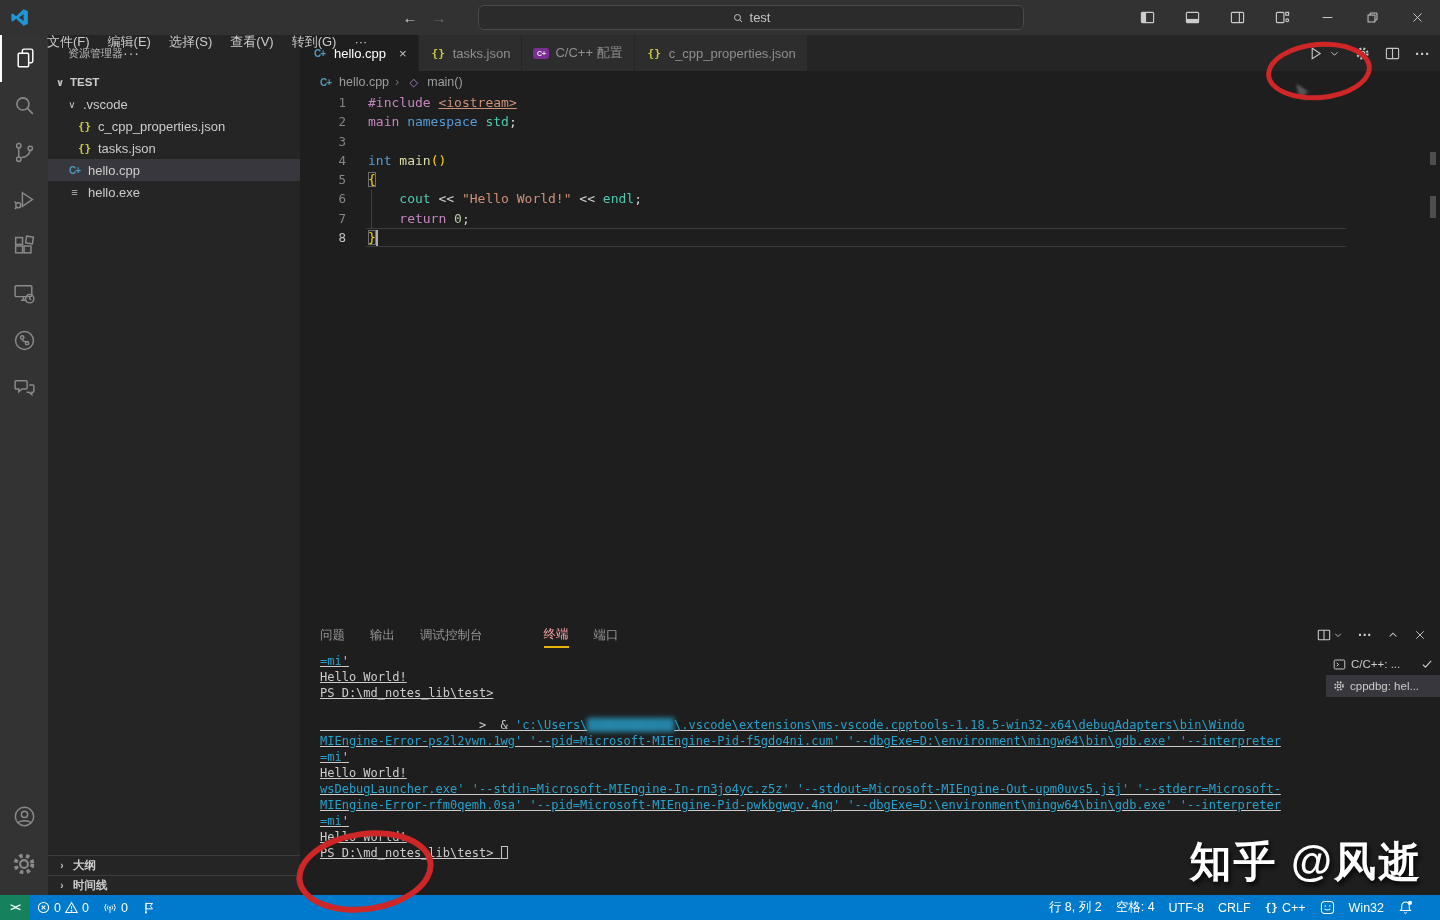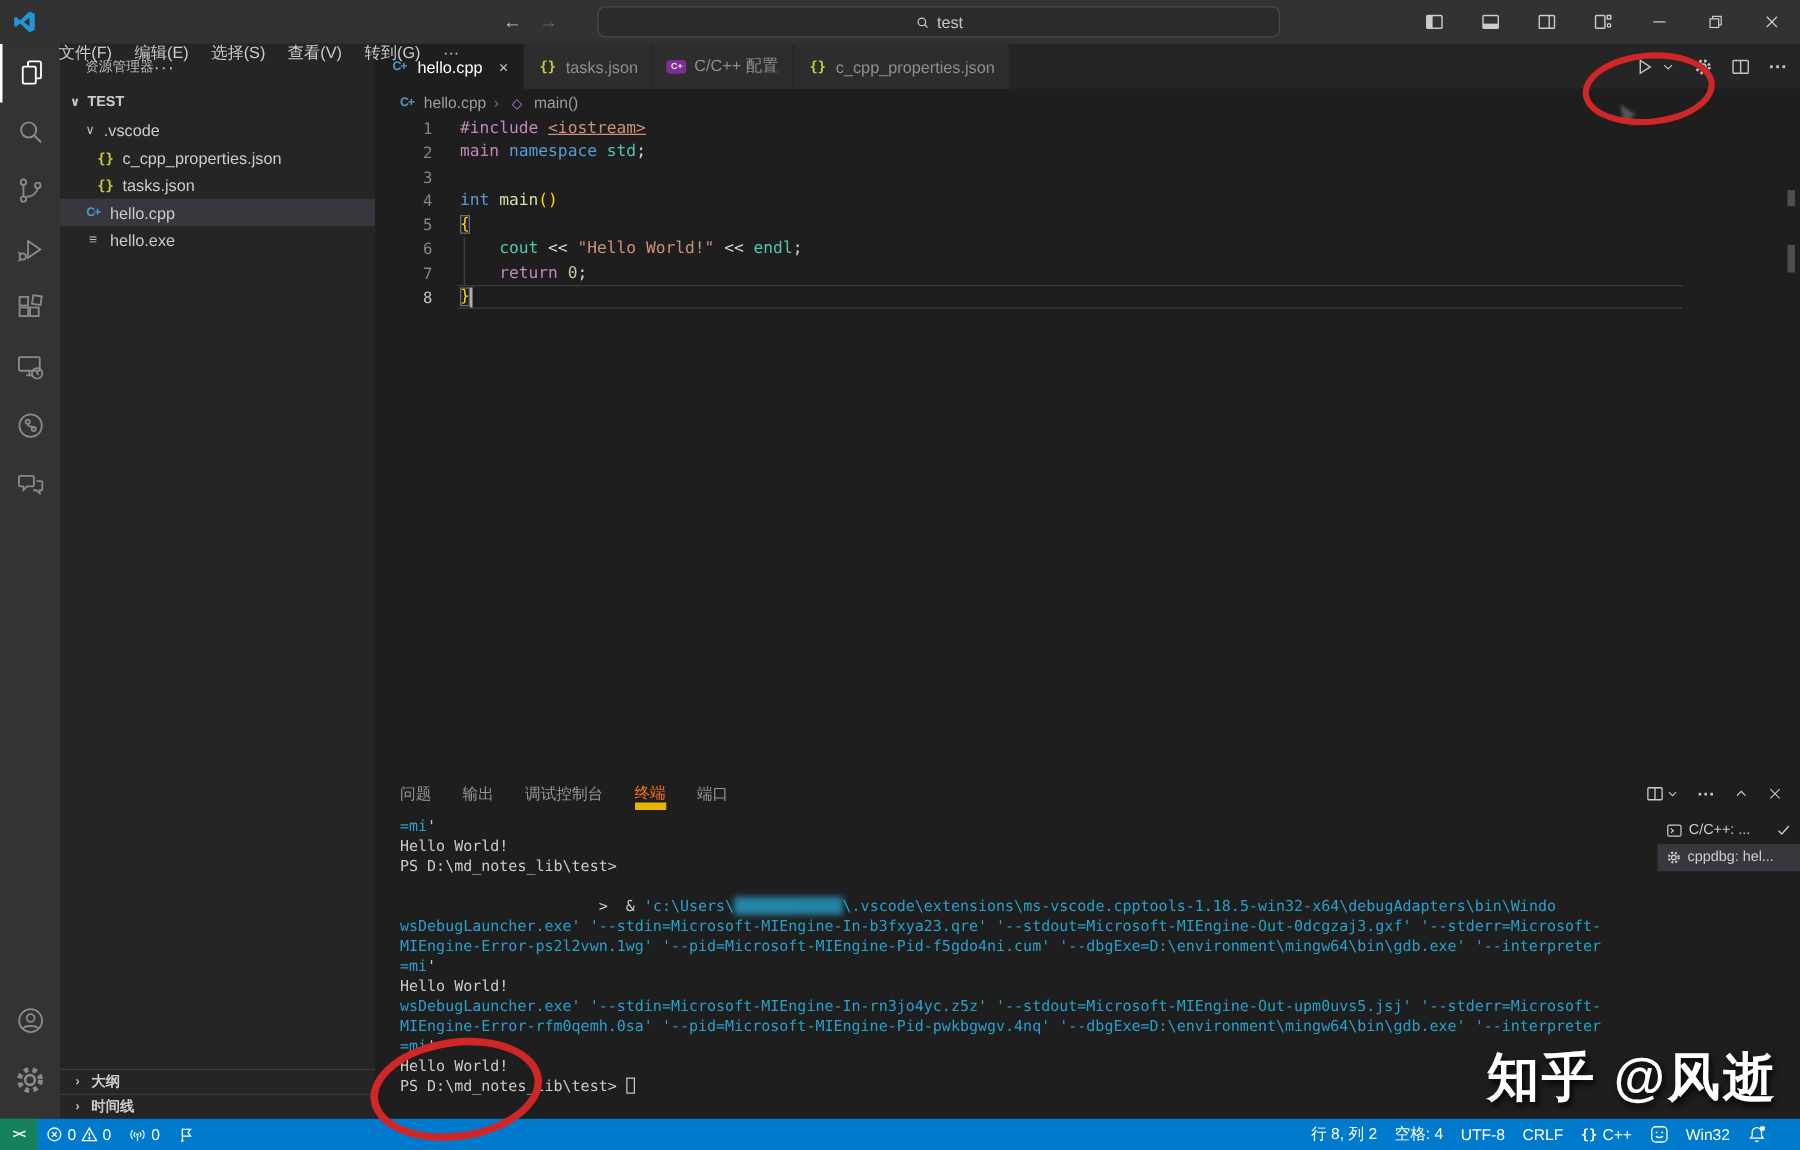--- a/index.html
+++ b/index.html
@@ -73,26 +73,26 @@
           border-top:1px solid #3c3c3c; border-bottom:1px solid #3c3c3c; pointer-events:none; }
   .boxed { outline:1px solid #6f6f6f; outline-offset:-1px; }
   .indent-guide { position:absolute; left:71px; top:96.5px; width:1px; height:38.6px; background:#404040; }
   .caret { position:absolute; left:76px; top:137px; width:1.5px; height:16px; background:#aeafad; }
   .ruler-mark { position:absolute; right:4px; width:6px; background:#575757; opacity:.85; }
 
   
   .panel { position:absolute; left:0; top:585px; width:1140px; height:275px; background:#1e1e1e; }
   .panel-tabs { height:30px; display:flex; align-items:center; padding-left:20px; position:relative; }
   .ptab { margin-right:25px; font-size:12.5px; color:#969696; height:30px; line-height:30px; cursor:default; }
-  .ptab.active { color:#f97316; border-bottom:6px solid #eab308; height:28px; line-height:29px; }
+  .ptab.active { color:#fca5a5; border-bottom:2px solid #eab308; height:28px; line-height:29px;margin-left:36px; }
   .panel-actions { position:absolute; right:14px; top:0; height:30px; display:flex; gap:15px;
                    align-items:center; color:#cccccc; }
   .term { position:absolute; left:20px; top:33px; width:1000px; height:240px; overflow:hidden;
           font-family:"DejaVu Sans Mono","Liberation Mono",monospace; font-size:12px; }
-  .term-line { height:16px; line-height:16px; white-space:pre; }
+  .term-line { height:16px; line-height:16px; white-space:pre;text-decoration:underline; }
   .blur { filter:blur(2.6px); opacity:.8; }
   .cursor-block { display:inline-block; width:7px; height:13px; border:1px solid #c5c5c5; vertical-align:-2px; }
   .term-list { position:absolute; right:0; top:33px; width:114px; font-size:11.5px; }
   .tl-row { height:22px; display:flex; align-items:center; gap:5px; padding-left:7px; color:#cccccc;
             position:relative; cursor:default; }
   .tl-row.selected { background:#37373d; }
   .tl-check { position:absolute; right:7px; display:flex; }
   .tl-icon { display:flex; flex:none; }
   .tl-label { white-space:nowrap; overflow:hidden; }
 
@@ -412,21 +412,20 @@
             </svg>
         </span>
       </div>
     </div>
     <div class="term" id="term">
         <div class="term-line"><span style="color: rgb(39, 160, 204);">=mi</span><span style="color: rgb(204, 204, 204);">'</span></div>
         <div class="term-line"><span style="color: rgb(204, 204, 204);">Hello World!</span></div>
         <div class="term-line"><span style="color: rgb(204, 204, 204);">PS D:\md_notes_lib\test&gt;</span></div>
         <div class="term-line"></div>
         <div class="term-line"><span style="color: rgb(204, 204, 204);">                      &gt;  &amp; </span><span style="color: rgb(39, 160, 204);">'c:\Users\</span><span class="blur" style="color: rgb(39, 160, 204);">████████████</span><span style="color: rgb(39, 160, 204);">\.vscode\extensions\ms-vscode.cpptools-1.18.5-win32-x64\debugAdapters\bin\Windo</span></div>
-        <div class="term-line"><span style="color: rgb(39, 160, 204);">wsDebugLauncher.exe' '--stdin=Microsoft-MIEngine-In-b3fxya23.qre' '--stdout=Microsoft-MIEngine-Out-0dcgzaj3.gxf' '--stderr=Microsoft-</span></div>
         <div class="term-line"><span style="color: rgb(39, 160, 204);">MIEngine-Error-ps2l2vwn.1wg' '--pid=Microsoft-MIEngine-Pid-f5gdo4ni.cum' '--dbgExe=D:\environment\mingw64\bin\gdb.exe' '--interpreter</span></div>
         <div class="term-line"><span style="color: rgb(39, 160, 204);">=mi</span><span style="color: rgb(204, 204, 204);">'</span></div>
         <div class="term-line"><span style="color: rgb(204, 204, 204);">Hello World!</span></div>
         <div class="term-line"><span style="color: rgb(39, 160, 204);">wsDebugLauncher.exe' '--stdin=Microsoft-MIEngine-In-rn3jo4yc.z5z' '--stdout=Microsoft-MIEngine-Out-upm0uvs5.jsj' '--stderr=Microsoft-</span></div>
         <div class="term-line"><span style="color: rgb(39, 160, 204);">MIEngine-Error-rfm0qemh.0sa' '--pid=Microsoft-MIEngine-Pid-pwkbgwgv.4nq' '--dbgExe=D:\environment\mingw64\bin\gdb.exe' '--interpreter</span></div>
         <div class="term-line"><span style="color: rgb(39, 160, 204);">=mi</span><span style="color: rgb(204, 204, 204);">'</span></div>
         <div class="term-line"><span style="color: rgb(204, 204, 204);">Hello World!</span></div>
         <div class="term-line"><span style="color: rgb(204, 204, 204);">PS D:\md_notes_lib\test&gt; </span><span class="cursor-block"></span></div>
       </div>
     <div class="term-list" id="term-list">

